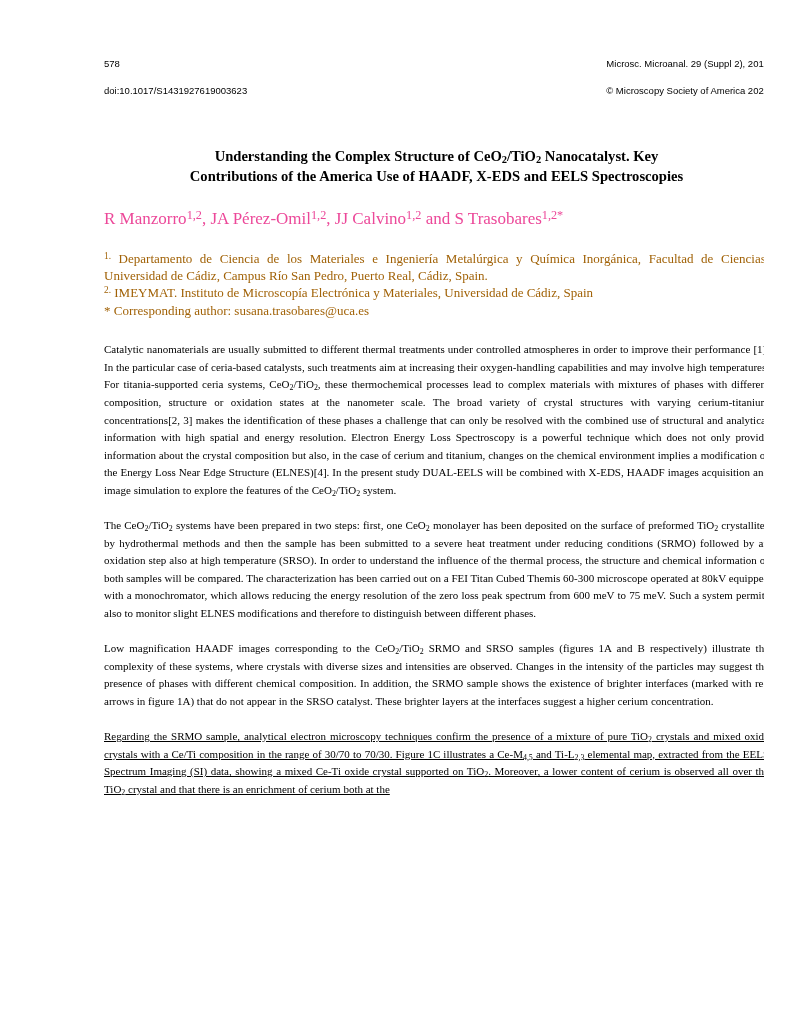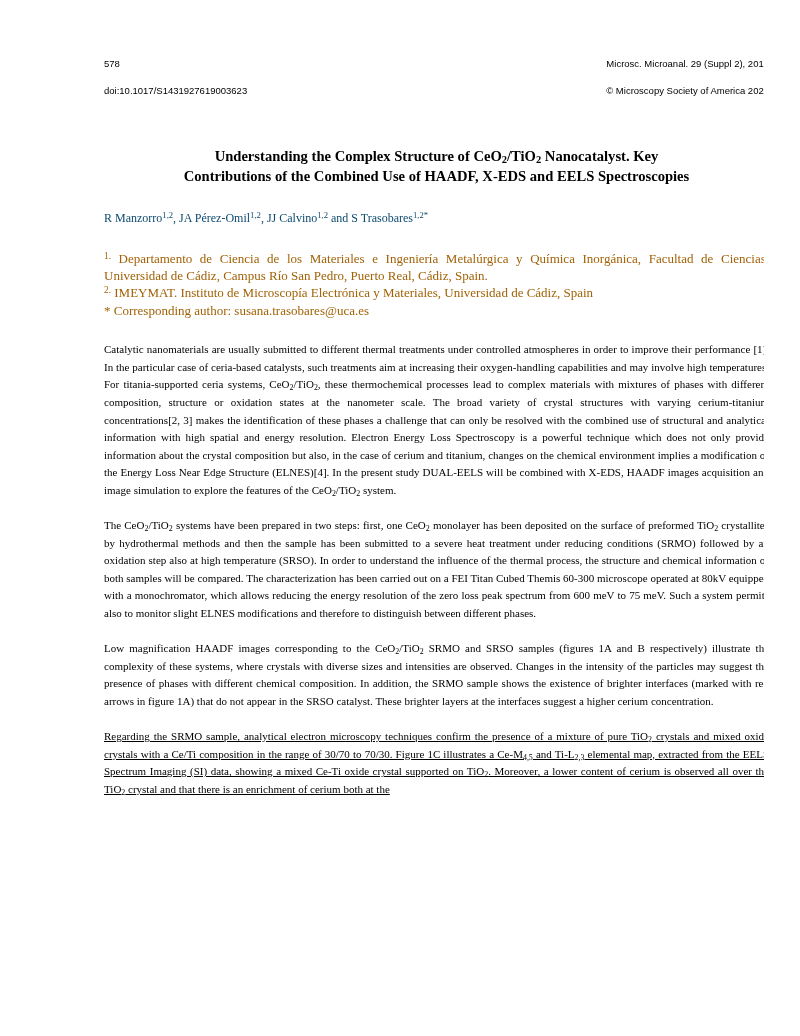--- a/index.html
+++ b/index.html
@@ -45,23 +45,23 @@
     font-size: 14.6px;
     line-height: 20px;
     color: #000000;
     margin-top: 36px;
     text-align: center;
   }
 
   
   .authors {
     font-family: "Liberation Serif", serif;
-    font-size: 12px;
+    font-size: 17px;
     line-height: 17.5px;
-    color: #0c4a6e;
+    color: #ec4899;
     margin-top: 24px;
   }
 
   
   .affiliations {
     font-family: "Liberation Serif", serif;
     font-size: 13.0px;
     line-height: 17.4px;
     color: #a16207;
     margin-top: 22px;
@@ -97,21 +97,21 @@
       <div class="runhead-left">
         <div>578</div>
         <div>doi:10.1017/S1431927619003623</div>
       </div>
       <div class="runhead-right">
         <div>Microsc. Microanal. 29 (Suppl 2), 2019</div>
         <div>© Microscopy Society of America 2024</div>
       </div>
     </div>
 
-    <h1 class="title"><span>Understanding the Complex Structure of CeO</span><sub>2</sub><span>/TiO</span><sub>2</sub><span> Nanocatalyst. Key</span><br><span>Contributions of the Combined Use of HAADF, X-EDS and EELS Spectroscopies</span></h1>
+    <h1 class="title"><span>Understanding the Complex Structure of CeO</span><sub>2</sub><span>/TiO</span><sub>2</sub><span> Nanocatalyst. Key</span><br><span>Contributions of the America Use of HAADF, X-EDS and EELS Spectroscopies</span></h1>
 
     <div class="authors"><span>R Manzorro</span><sup>1,2</sup><span>, </span><span>JA Pérez-Omil</span><sup>1,2</sup><span>, </span><span>JJ Calvino</span><sup>1,2</sup><span> and </span><span>S Trasobares</span><sup>1,2*</sup></div>
 
     <div class="affiliations">
       <div class="affil-line"><sup>1.</sup><span> Departamento de Ciencia de los Materiales e Ingeniería Metalúrgica y Química Inorgánica, Facultad de Ciencias, Universidad de Cádiz, Campus Río San Pedro, Puerto Real, Cádiz, Spain.</span></div>
       <div class="affil-line"><sup>2.</sup><span> IMEYMAT. Instituto de Microscopía Electrónica y Materiales, Universidad de Cádiz, Spain</span></div>
       <div class="affil-line">* Corresponding author: susana.trasobares@uca.es</div>
     </div>
 
     <div class="body-block">

